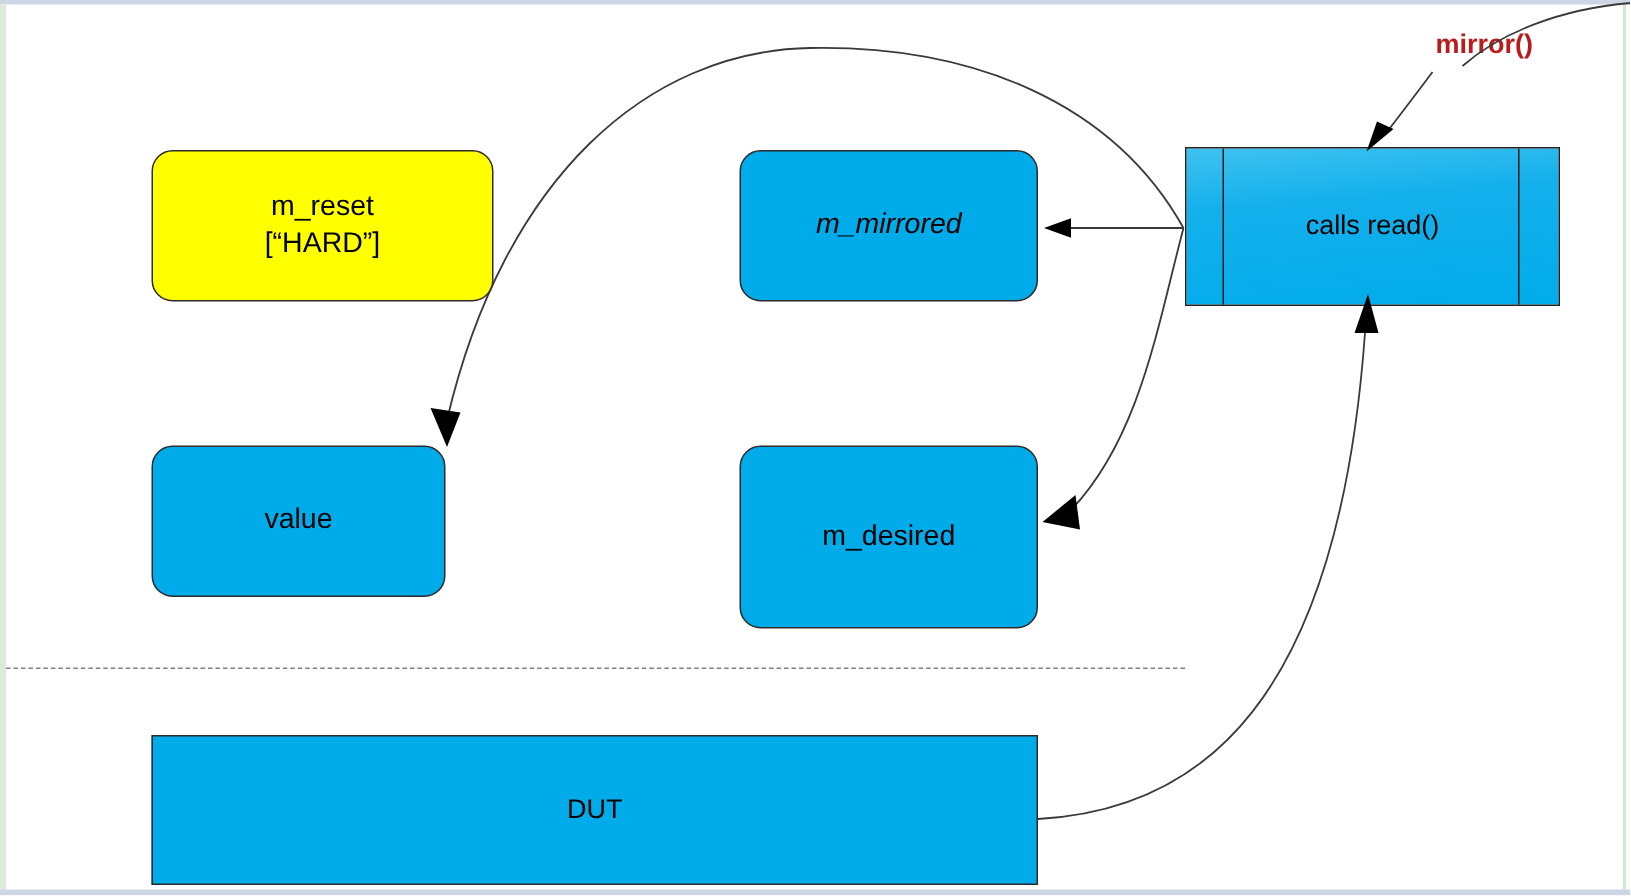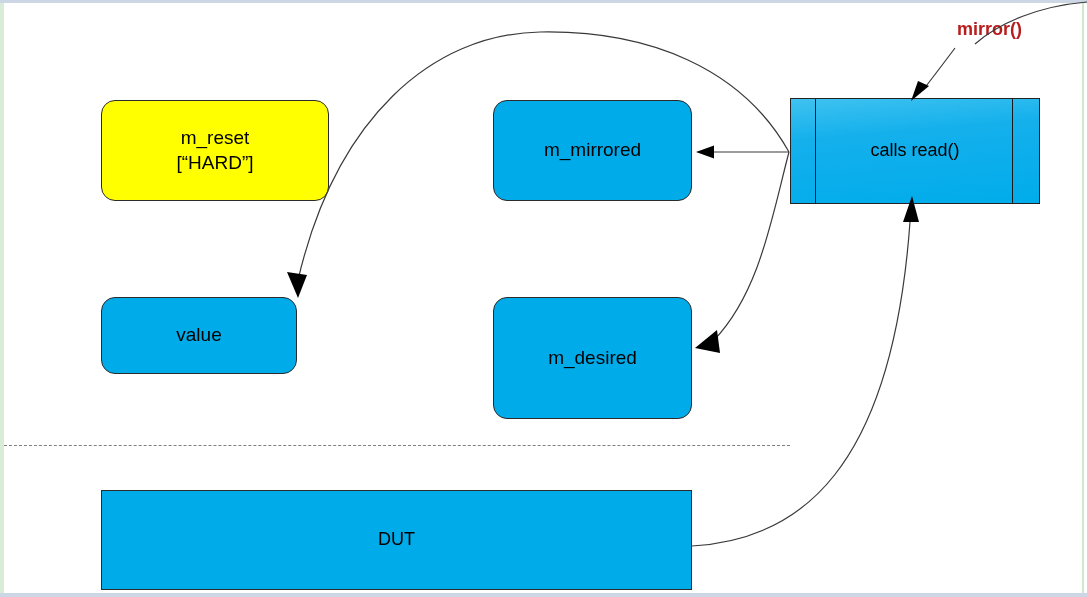--- a/index.html
+++ b/index.html
@@ -63,27 +63,28 @@
     background: #FFFF00;
   }
 
   #box-reset {
     left: 101px; top: 100px;
     width: 228px; height: 101px;
     font-size: 19px;
   }
   #box-value {
     left: 101px; top: 297px;
-    width: 196px; height: 77px;
+    width: 196px; height: 101px;
     font-size: 19px;
   }
   #box-mirrored {
     left: 493px; top: 100px;
     width: 199px; height: 101px;
     font-size: 19px;
+    font-style: italic;
   }
   #box-desired {
     left: 493px; top: 297px;
     width: 199px; height: 122px;
     font-size: 19px;
   }
   
   #box-callsread {
     left: 790px; top: 98px;
     width: 250px; height: 106px;

